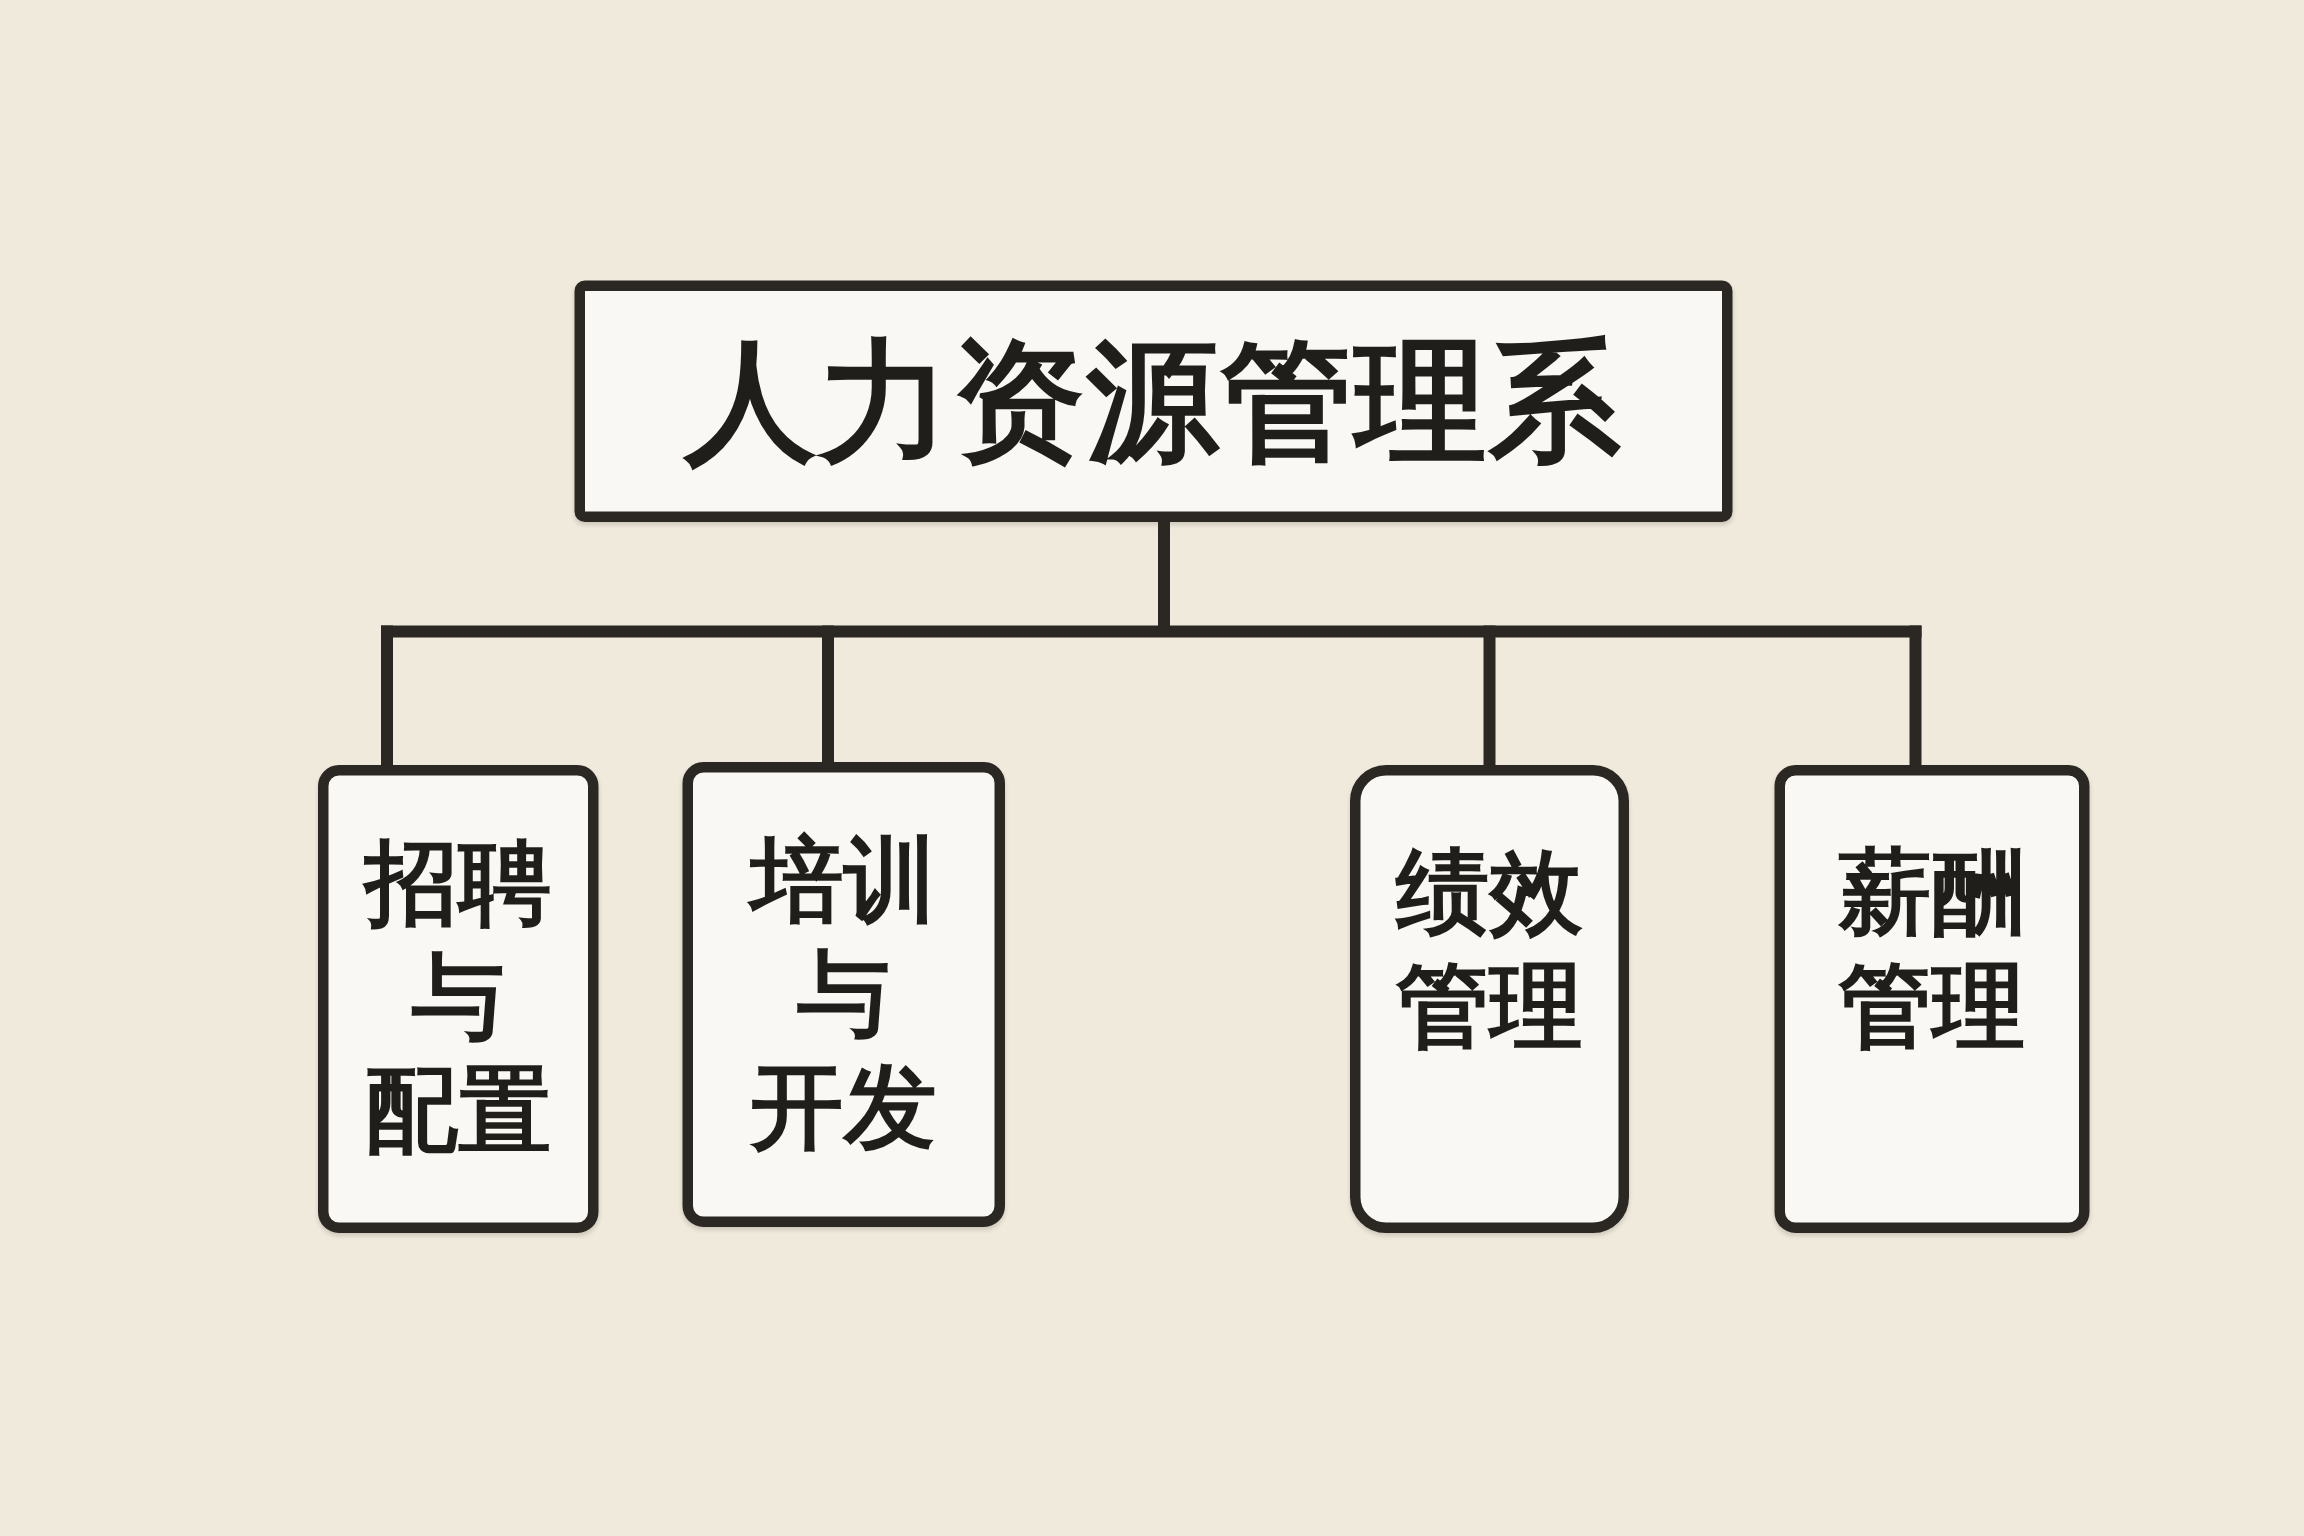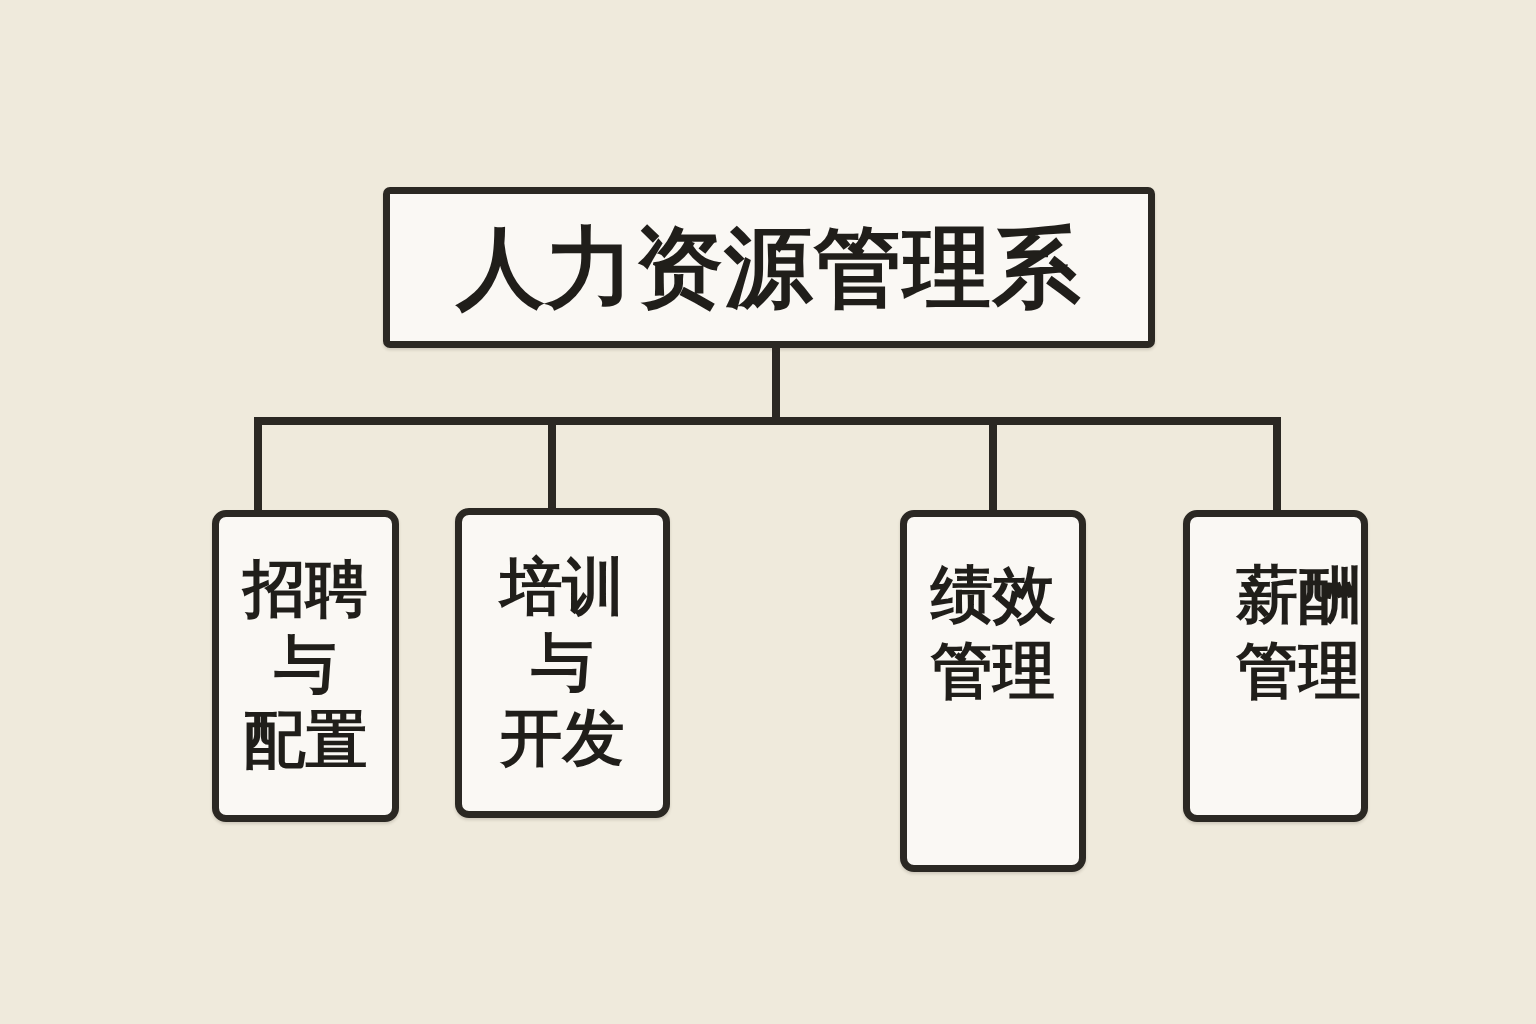--- a/index.html
+++ b/index.html
@@ -72,22 +72,22 @@
     font-size: 62px;
     line-height: 1.22;
     display: block;
     width: 100%;
     padding-top: 34px;
     white-space: pre-line;
   }
 
   .node-leaf-1 { left: 168px;  top: 510px; width: 187px; height: 312px; margin-left: 44px; }
   .node-leaf-2 { left: 455px;  top: 508px; width: 215px; height: 310px; }
-  .node-leaf-3 { left: 900px;  top: 510px; width: 186px; height: 362px; }
-  .node-leaf-4 { left: 1183px; top: 510px; width: 185px; height: 312px; text-align: right; }
+  .node-leaf-3 { left: 900px;  top: 510px; width: 186px; height: 312px; border-radius: 24px; }
+  .node-leaf-4 { left: 1183px; top: 510px; width: 210px; height: 312px; }
 
   .node-leaf-3 .node-label,
   .node-leaf-4 .node-label { padding-top: 40px; }
 </style>
 </head>
 <body>
 
 <div id="diagram-canvas">
 
   <svg id="connector-layer" viewBox="0 0 1536 1024" width="1536" height="1024" aria-hidden="true">

